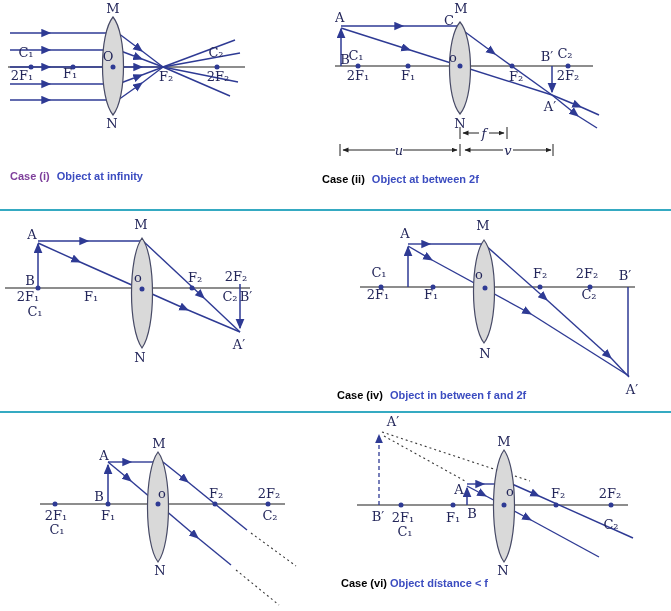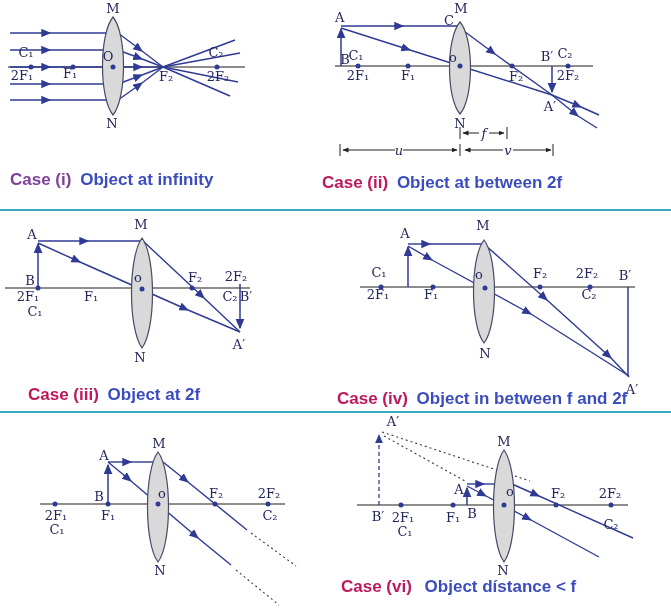--- a/index.html
+++ b/index.html
@@ -10,23 +10,23 @@
   .objline{stroke:#2e3a94;stroke-width:1.5;fill:none}
   .dot{fill:#2e3a94;stroke:none}
   .lens{fill:#d9d9d9;stroke:#474a66;stroke-width:1.2}
   .vdash{stroke:#2e3a94;stroke-width:1.3;stroke-dasharray:4 3;fill:none}
   .dots{stroke:#3a3a3a;stroke-width:1.1;stroke-dasharray:2 3;fill:none}
   .dim{stroke:#222;stroke-width:1;fill:none}
   svg text{font-family:"DejaVu Serif",serif;font-size:13px;fill:#23265a;text-anchor:middle}
   svg text.it{font-style:italic}
   svg text.st{text-anchor:start}
   .divider{position:absolute;left:0;width:671px;height:2px;background:#35aac2}
-  .cap{position:absolute;font-family:"Liberation Sans",sans-serif;font-weight:bold;font-size:17px;white-space:nowrap}
+  .cap{position:absolute;font-family:"Liberation Sans",sans-serif;font-weight:bold;font-size:11px;white-space:nowrap}
   .cp{color:#7e3f9b}
-  .cc{color:#be185d}
+  .cc{color:#000000}
   .cd{color:#3b4cc0;margin-left:4px}
 </style>
 </head>
 <body>
 
 <div id="stage">
 
   <svg width="0" height="0">
     <defs>
       <marker id="ah" markerWidth="8" markerHeight="8" refX="6.2" refY="3" orient="auto">
@@ -267,26 +267,22 @@
   <div class="divider" style="top:411px"></div>
 
   <div class="cap" style="left:10px;top:170px">
     <span class="cp">Case (i)</span>
     <span class="cd">Object at infinity</span>
   </div>
   <div class="cap" style="left:322px;top:173px">
     <span class="cc">Case (ii)</span>
     <span class="cd">Object at between 2f</span>
   </div>
-  <div class="cap" style="left:28px;top:385px">
-    <span class="cc">Case (iii)</span>
-    <span class="cd">Object at 2f</span>
-  </div>
   <div class="cap" style="left:337px;top:389px">
     <span class="cc">Case (iv)</span>
     <span class="cd">Object in between f and 2f</span>
   </div>
   <div class="cap" style="left:341px;top:577px">
     <span class="cc">Case (vi)</span>
-    <span class="cd" style="margin-left:8px">Object dístance &lt; f</span>
+    <span class="cd" style="margin-left:0">Object dístance &lt; f</span>
   </div>
 
 </div>
 
 </body></html>

